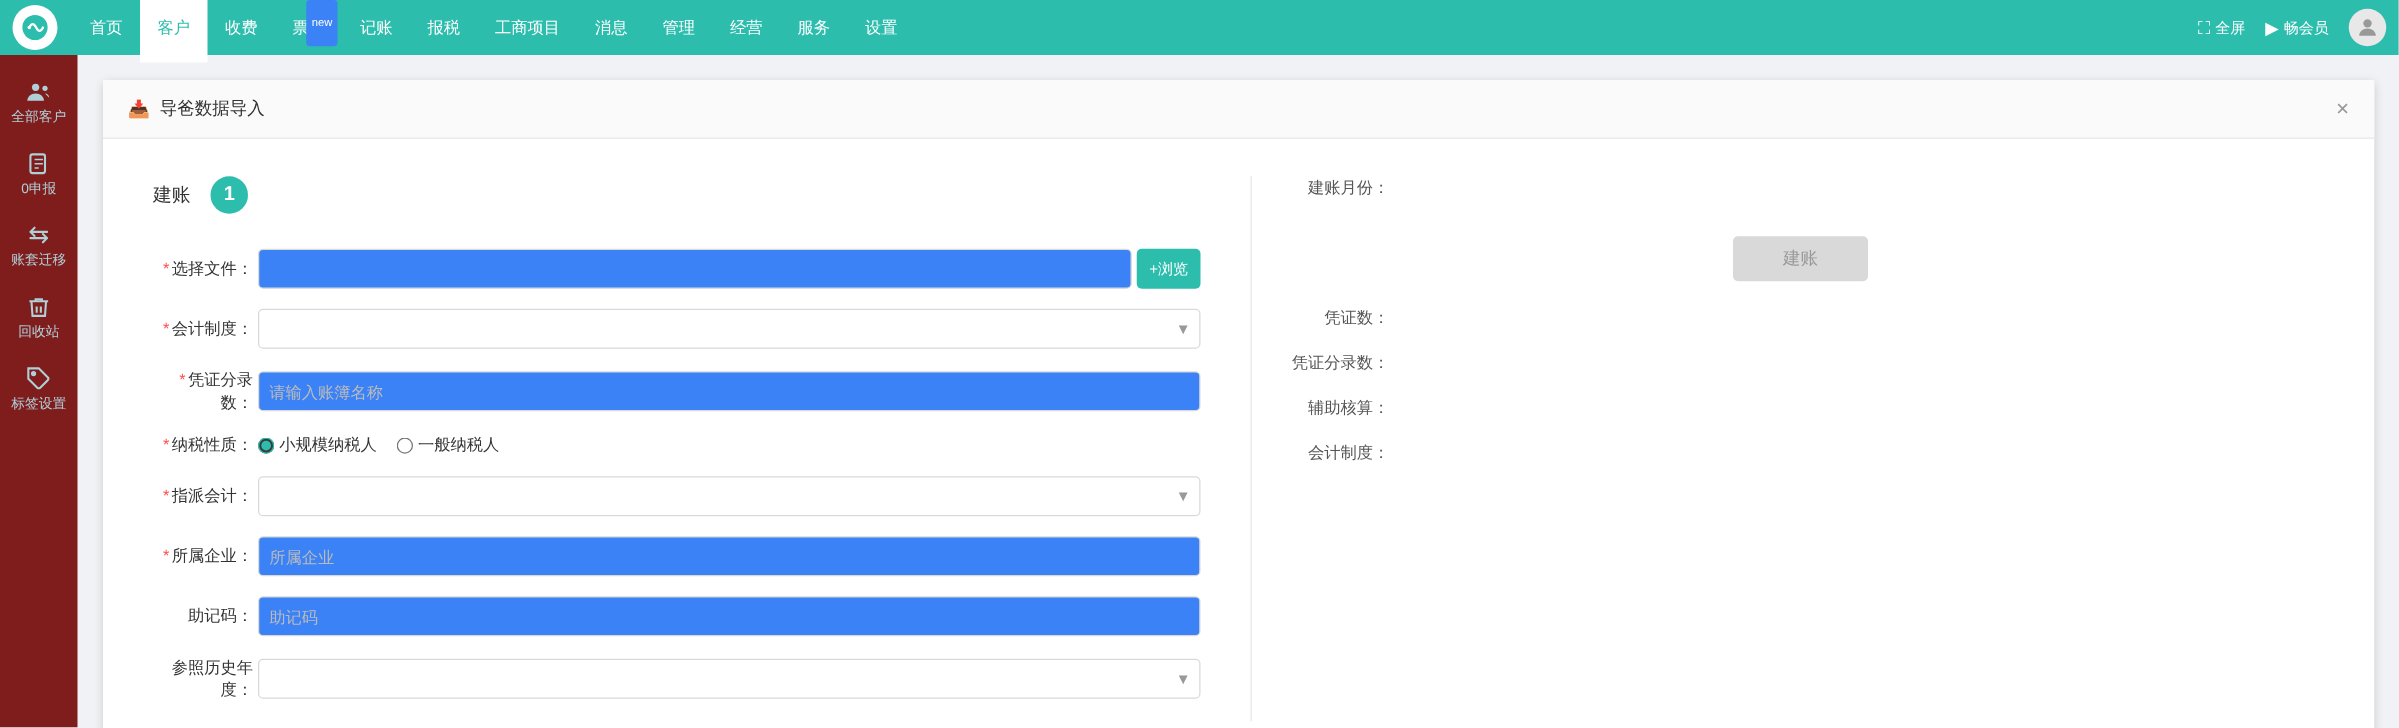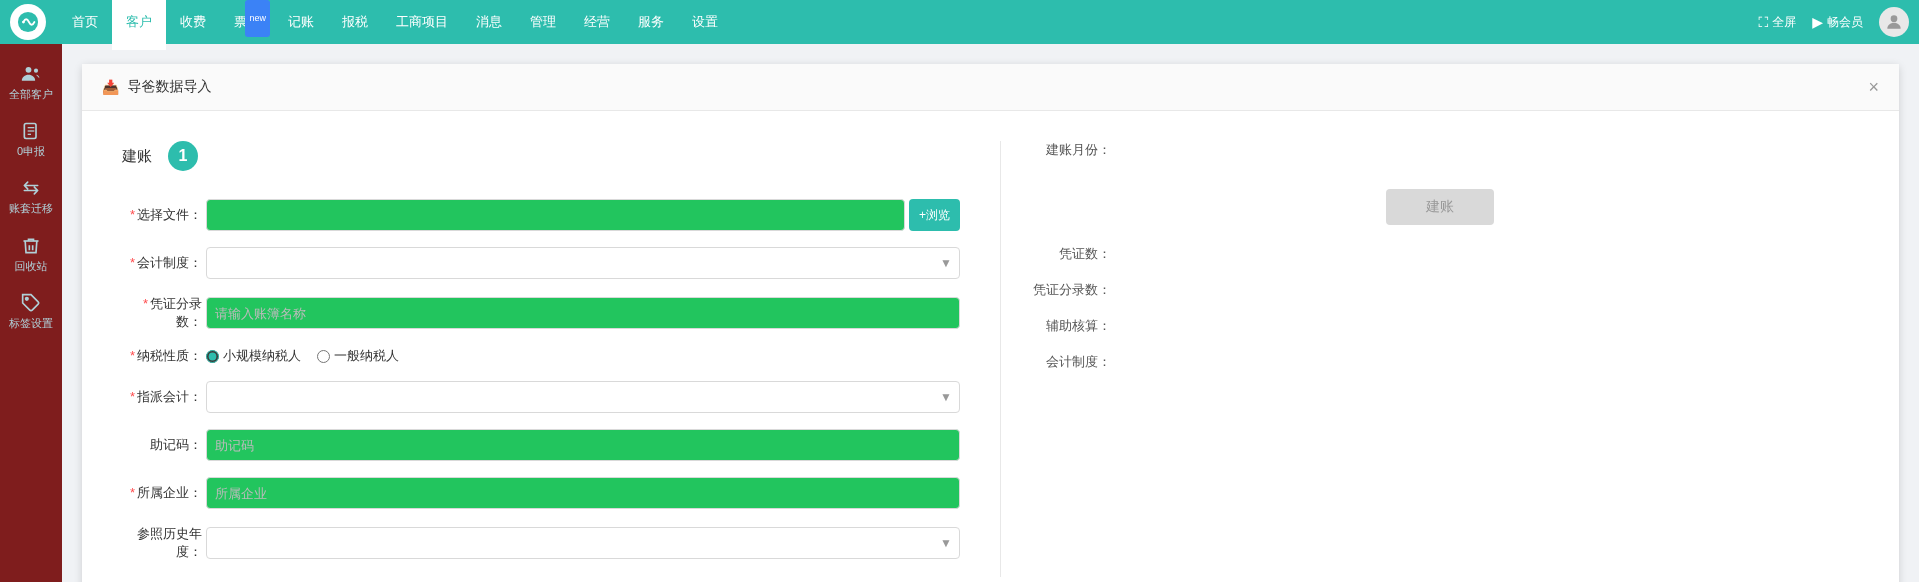--- a/index.html
+++ b/index.html
@@ -96,21 +96,21 @@
     .form-row {
       display: flex; align-items: center; margin-bottom: 16px; gap: 4px;
     }
     .form-label {
       width: 80px; text-align: right; color: #333; font-size: 13px; flex-shrink: 0;
     }
     .required-star { color: #ff4d4f; margin-right: 2px; }
     .form-control {
       flex: 1; height: 32px; border: 1px solid #d9d9d9; border-radius: 4px;
       padding: 4px 8px; font-size: 13px; outline: none; color: #333;
-      background: #22c55e;
+      background: #3b82f6;
     }
     .form-control::placeholder { color: #bbb; }
 
     .select-wrapper { position: relative; flex: 1; }
     .select-wrapper select {
       width: 100%; height: 32px; border: 1px solid #d9d9d9; border-radius: 4px;
       padding: 4px 28px 4px 8px; font-size: 13px; outline: none;
       appearance: none; background: #fff; cursor: pointer; color: #333;
     }
     .select-arrow {
@@ -329,30 +329,30 @@
             <div class="select-wrapper">
               <select>
                 <option value=""></option>
               </select>
               <span class="select-arrow">▼</span>
             </div>
           </div>
 
           <div class="form-row">
             <label class="form-label">
+              <span class="required-star">*</span><span>所属企业：</span>
+            </label>
+            <input class="form-control" type="text" placeholder="所属企业" style="">
+          </div>
+
+          <div class="form-row">
+            <label class="form-label">
               <span>助记码：</span>
             </label>
             <input class="form-control" type="text" placeholder="助记码" style="">
-          </div>
-
-          <div class="form-row">
-            <label class="form-label">
-              <span class="required-star">*</span><span>所属企业：</span>
-            </label>
-            <input class="form-control" type="text" placeholder="所属企业" style="">
           </div>
 
           <div class="form-row">
             <label class="form-label">
               <span>参照历史年度：</span>
             </label>
             <div class="select-wrapper">
               <select>
                 <option value=""></option>
               </select>

